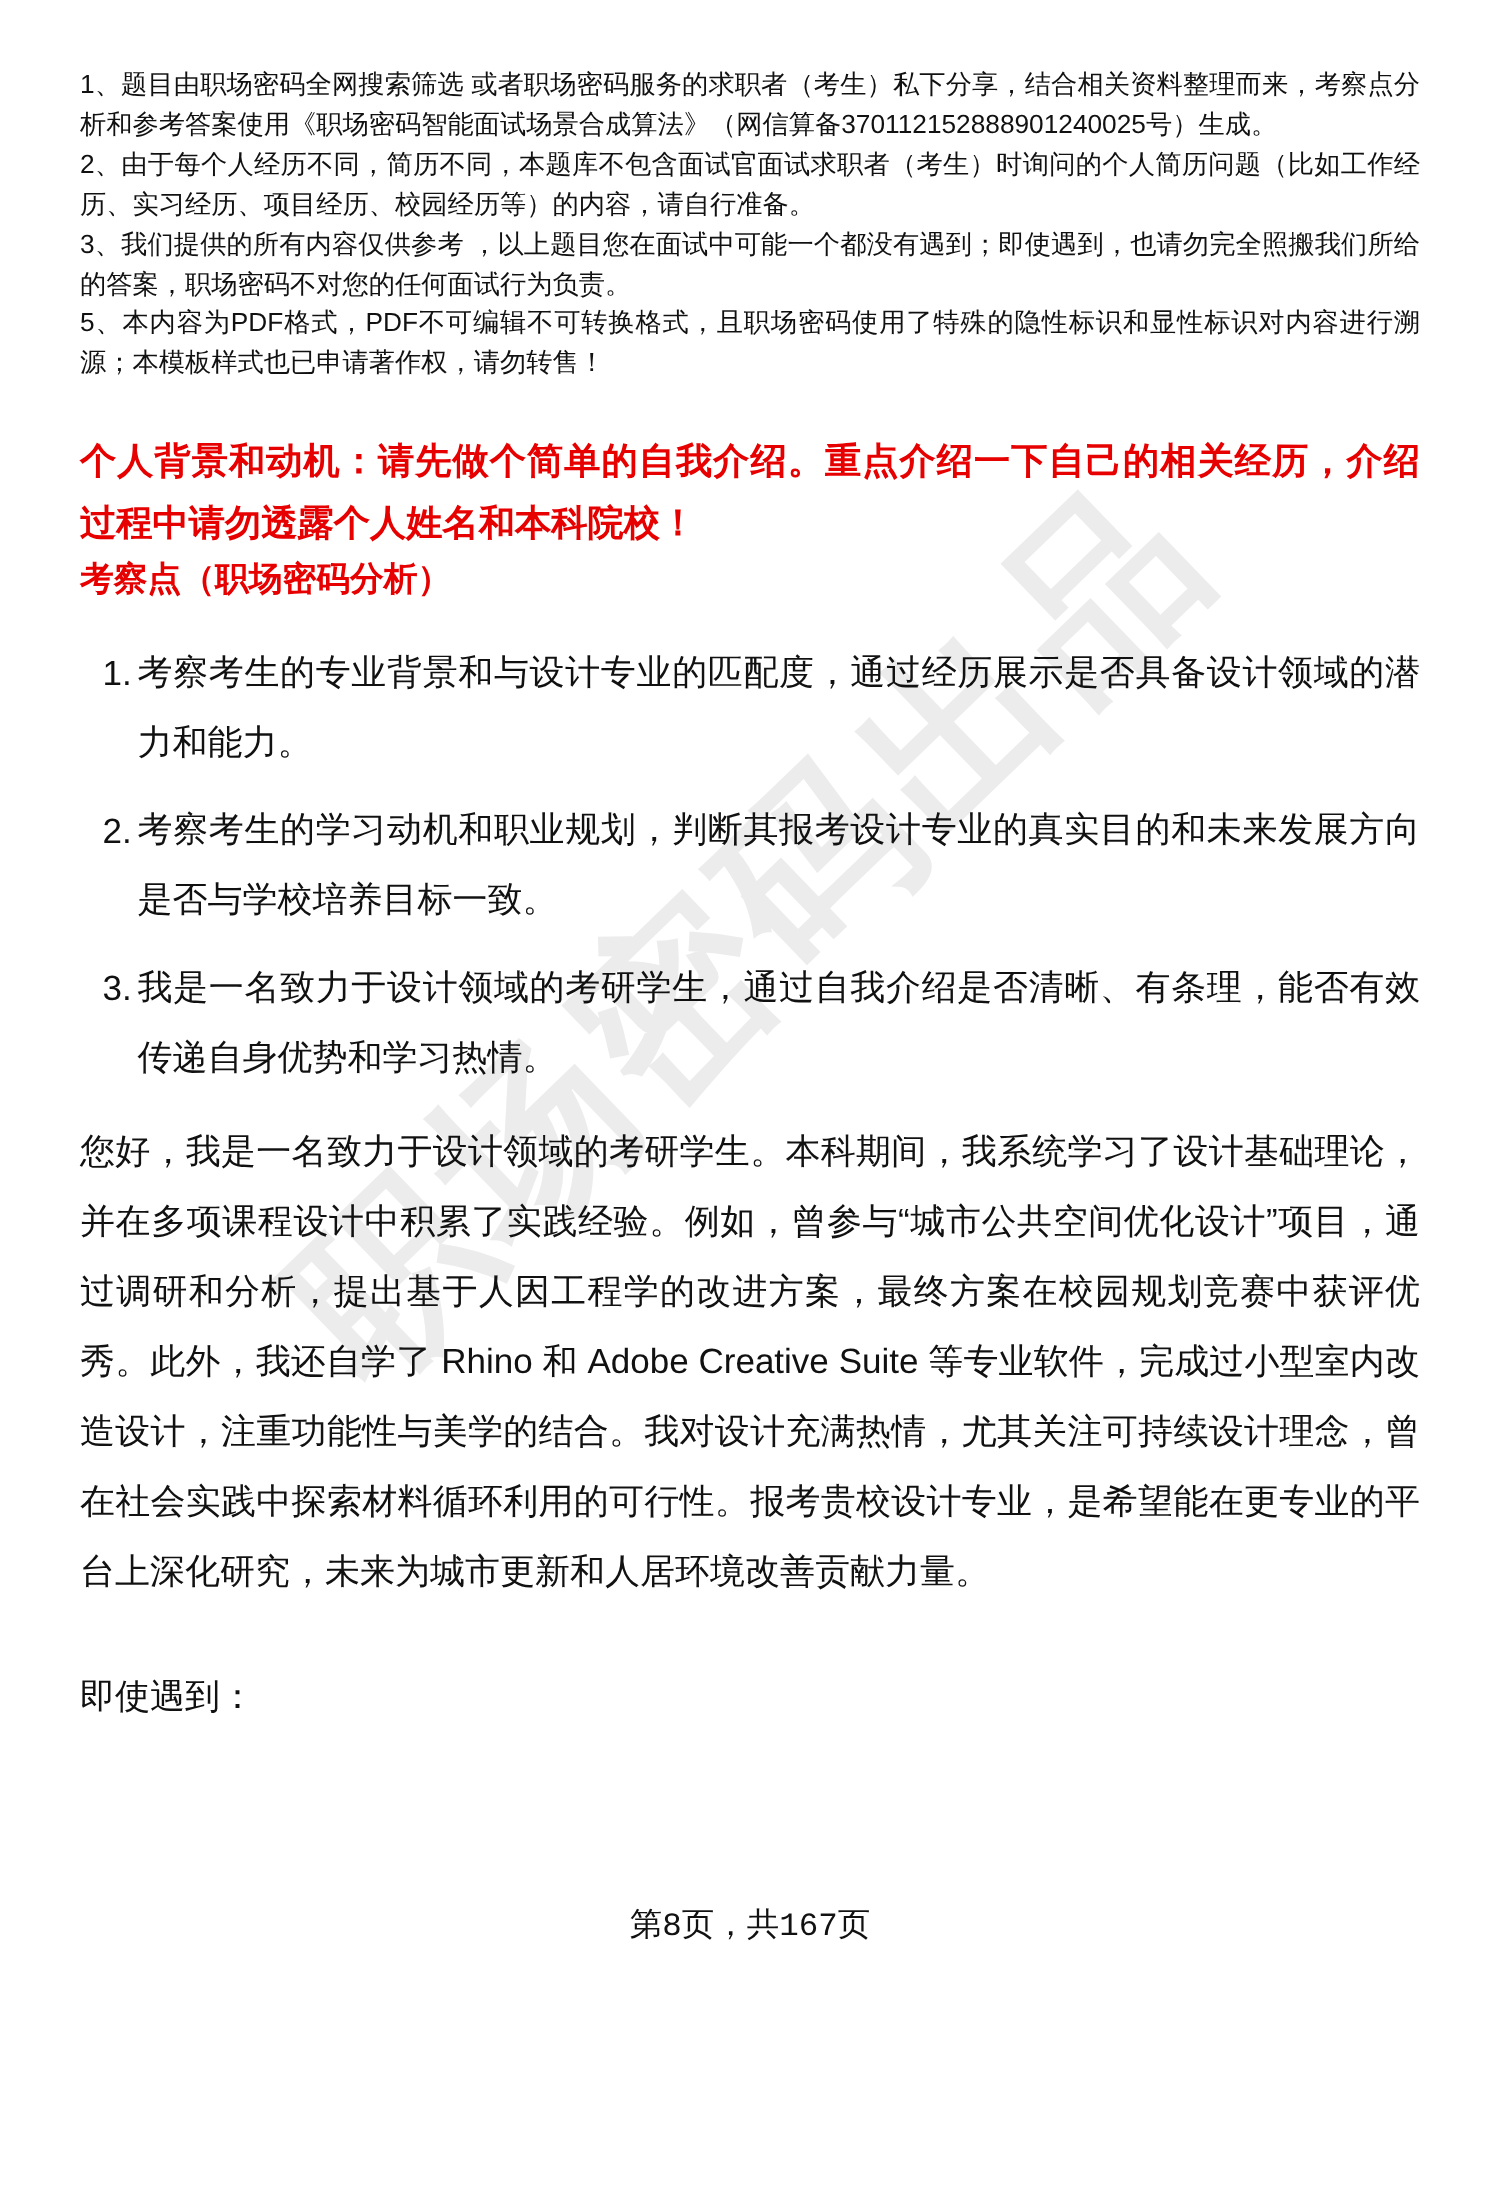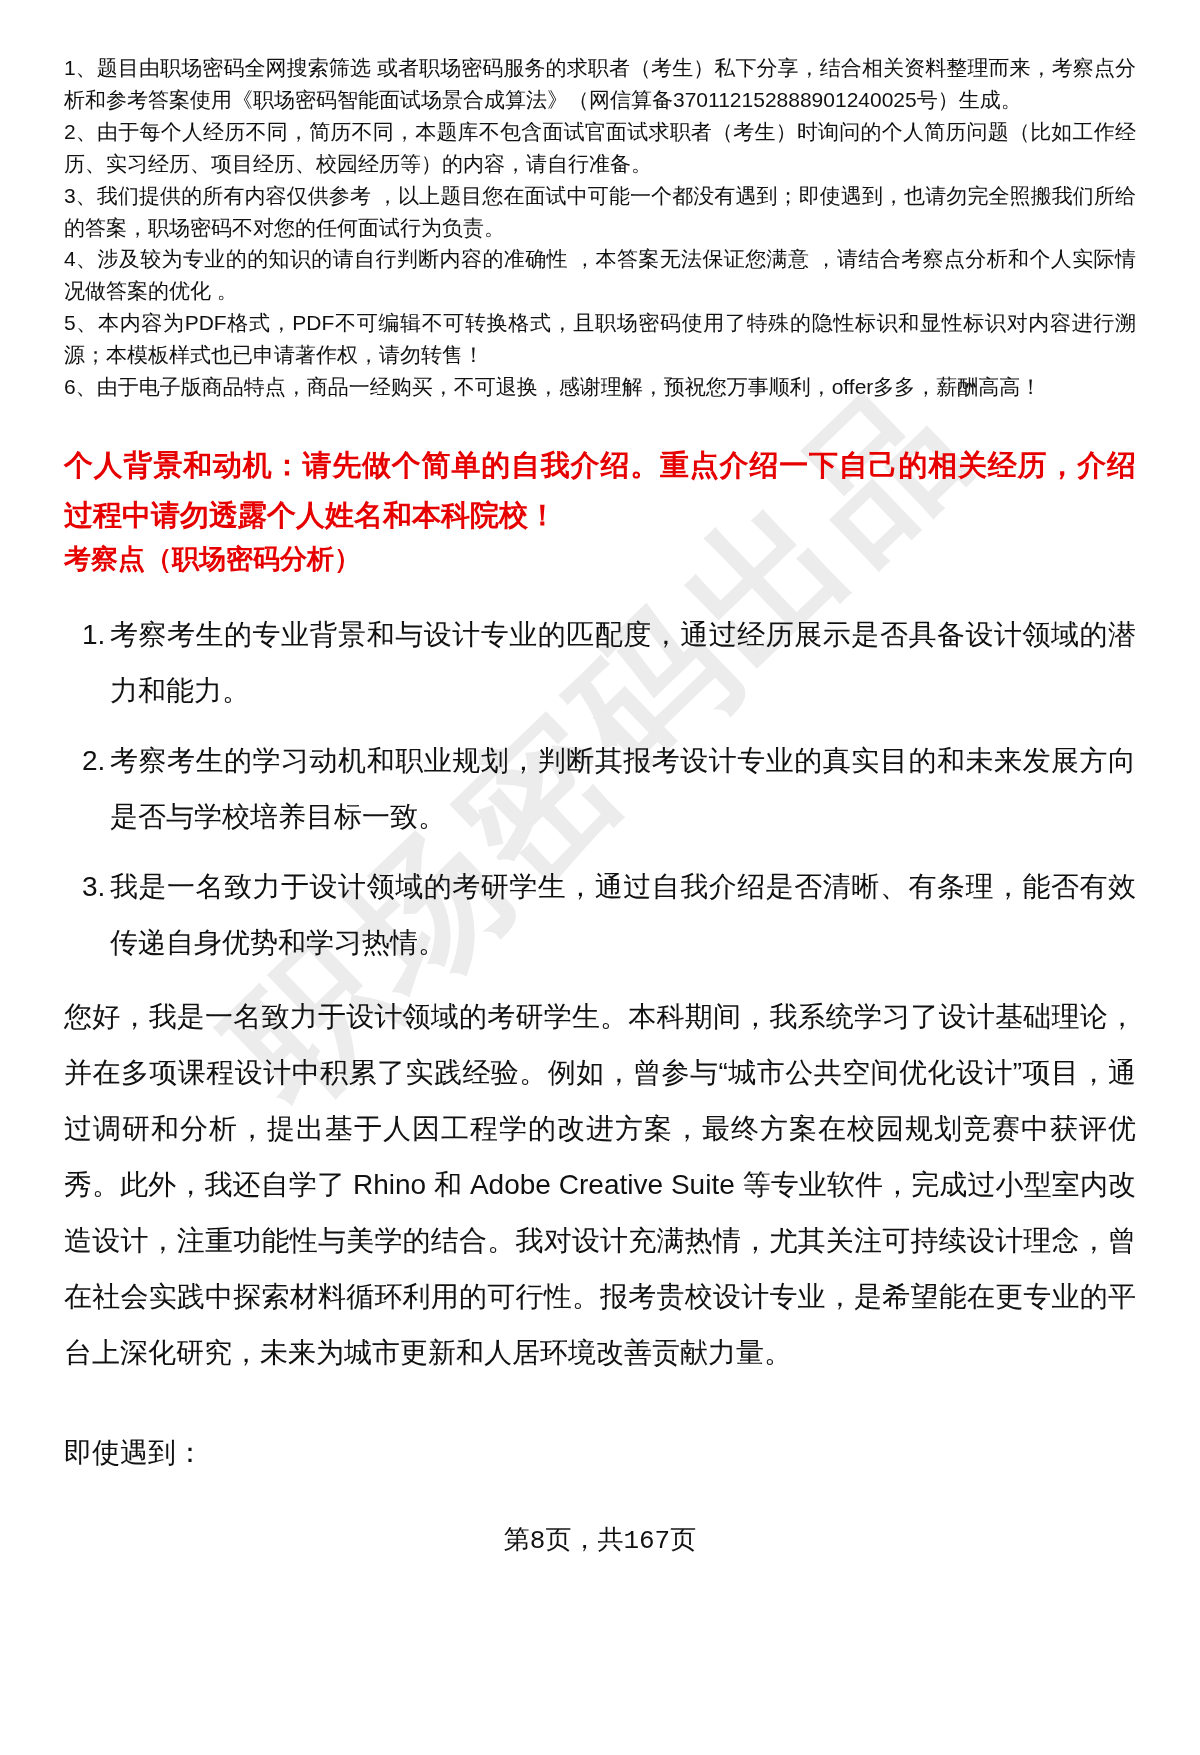--- a/index.html
+++ b/index.html
@@ -108,23 +108,21 @@
 <div class="page">
 
   <div class="watermark">职场密码出品</div>
 
   <div class="content">
 
     <div class="disclaimer">
       <p>1、题目由职场密码全网搜索筛选 或者职场密码服务的求职者（考生）私下分享，结合相关资料整理而来，考察点分析和参考答案使用《职场密码智能面试场景合成算法》（网信算备370112152888901240025号）生成。</p>
       <p>2、由于每个人经历不同，简历不同，本题库不包含面试官面试求职者（考生）时询问的个人简历问题（比如工作经历、实习经历、项目经历、校园经历等）的内容，请自行准备。</p>
       <p>3、我们提供的所有内容仅供参考 ，以上题目您在面试中可能一个都没有遇到；即使遇到，也请勿完全照搬我们所给的答案，职场密码不对您的任何面试行为负责。</p>
-      <p>4、涉及较为专业的的知识的请自行判断内容的准确性 ，本答案无法保证您满意 ，请结合考察点分析和个人实际情况做答案的优化 。</p>
       <p>5、本内容为PDF格式，PDF不可编辑不可转换格式，且职场密码使用了特殊的隐性标识和显性标识对内容进行溯源；本模板样式也已申请著作权，请勿转售！</p>
-      <p>6、由于电子版商品特点，商品一经购买，不可退换，感谢理解，预祝您万事顺利，offer多多，薪酬高高！</p>
     </div>
 
     <div class="question-heading">个人背景和动机：请先做个简单的自我介绍。重点介绍一下自己的相关经历，介绍过程中请勿透露个人姓名和本科院校！</div>
 
     <div class="section-title">考察点（职场密码分析）</div>
 
     <ol class="points">
       <li class="point">
         <span class="num">1.</span>
         <span class="ptext">考察考生的专业背景和与设计专业的匹配度，通过经历展示是否具备设计领域的潜力和能力。</span>

